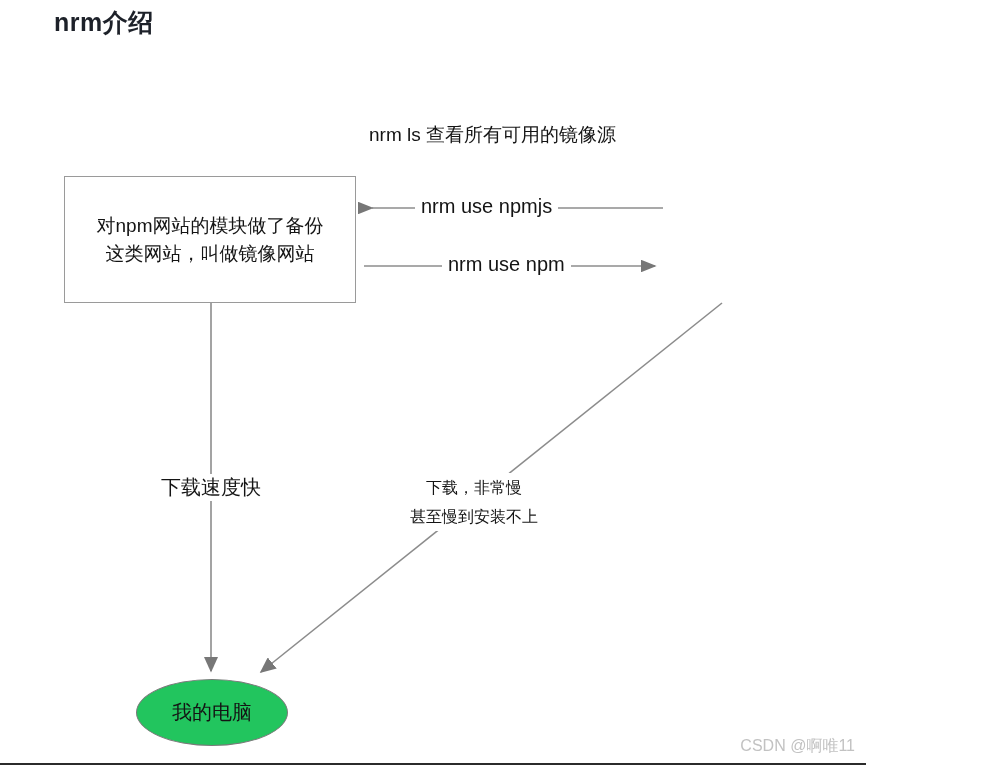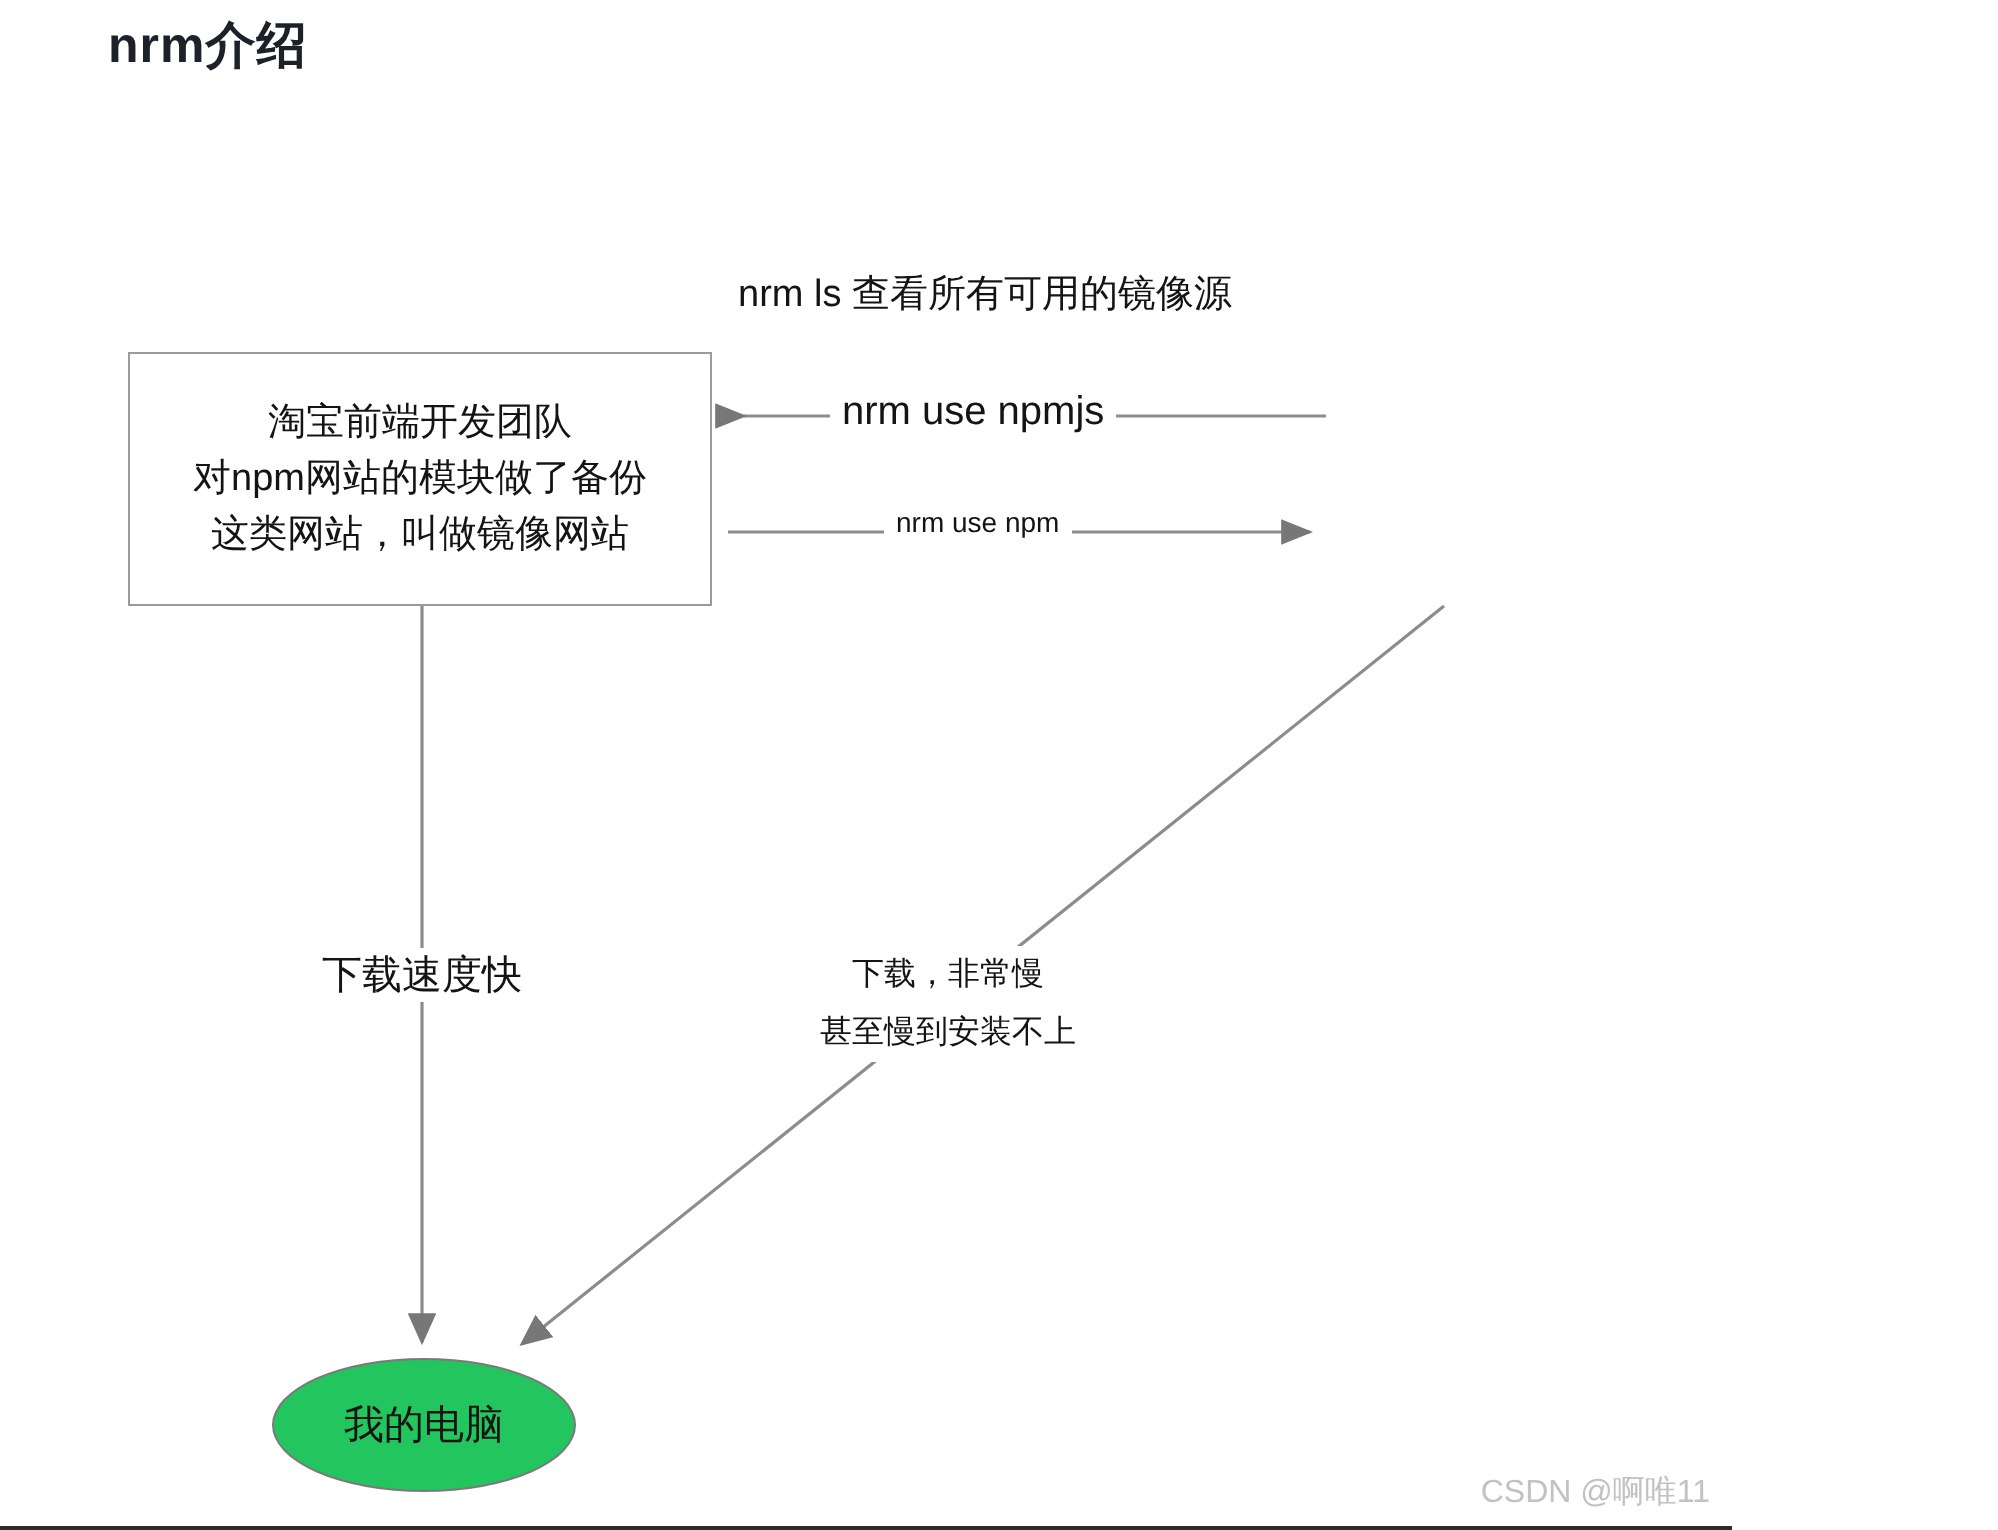--- a/index.html
+++ b/index.html
@@ -81,31 +81,30 @@
     color: #141414;
     background: #ffffff;
     text-align: center;
     white-space: nowrap;
     padding: 0 6px;
   }
   #label-ls {
     left: 363px;
     top: 122px;
     font-size: 19px;
-    margin-top: 12px;
   }
   #label-use-taobao {
     left: 415px;
     top: 195px;
     font-size: 20px;
   }
   #label-use-npm {
     left: 442px;
     top: 253px;
-    font-size: 14px;
+    font-size: 20px;
   }
   #label-fast {
     left: 155px;
     top: 474px;
     font-size: 20px;
     font-family: Liberation Mono, monospace;
   }
   #label-slow {
     left: 404px;
     top: 473px;
@@ -152,21 +151,20 @@
     <line x1="663" y1="208" x2="372" y2="208" stroke="#8c8c8c" stroke-width="1.6" marker-end="url(#arrow-left)"></line>
 
     <line x1="364" y1="266" x2="655" y2="266" stroke="#8c8c8c" stroke-width="1.6" marker-end="url(#arrow-right)"></line>
 
     <line x1="211" y1="303" x2="211" y2="671" stroke="#8c8c8c" stroke-width="1.6" marker-end="url(#arrow-down)"></line>
 
     <line x1="722" y1="303" x2="261" y2="672" stroke="#8c8c8c" stroke-width="1.6" marker-end="url(#arrow-down)"></line>
   </svg>
 
   <div class="node-box" id="box-taobao">
-    <div>淘宝前端开发团队</div>
     <div>对npm网站的模块做了备份</div>
     <div>这类网站，叫做镜像网站</div>
   </div>
 
 
   <div class="node-ellipse">
     <div>我的电脑</div>
   </div>
 
   <div class="edge-label" id="label-ls">nrm ls 查看所有可用的镜像源</div>

